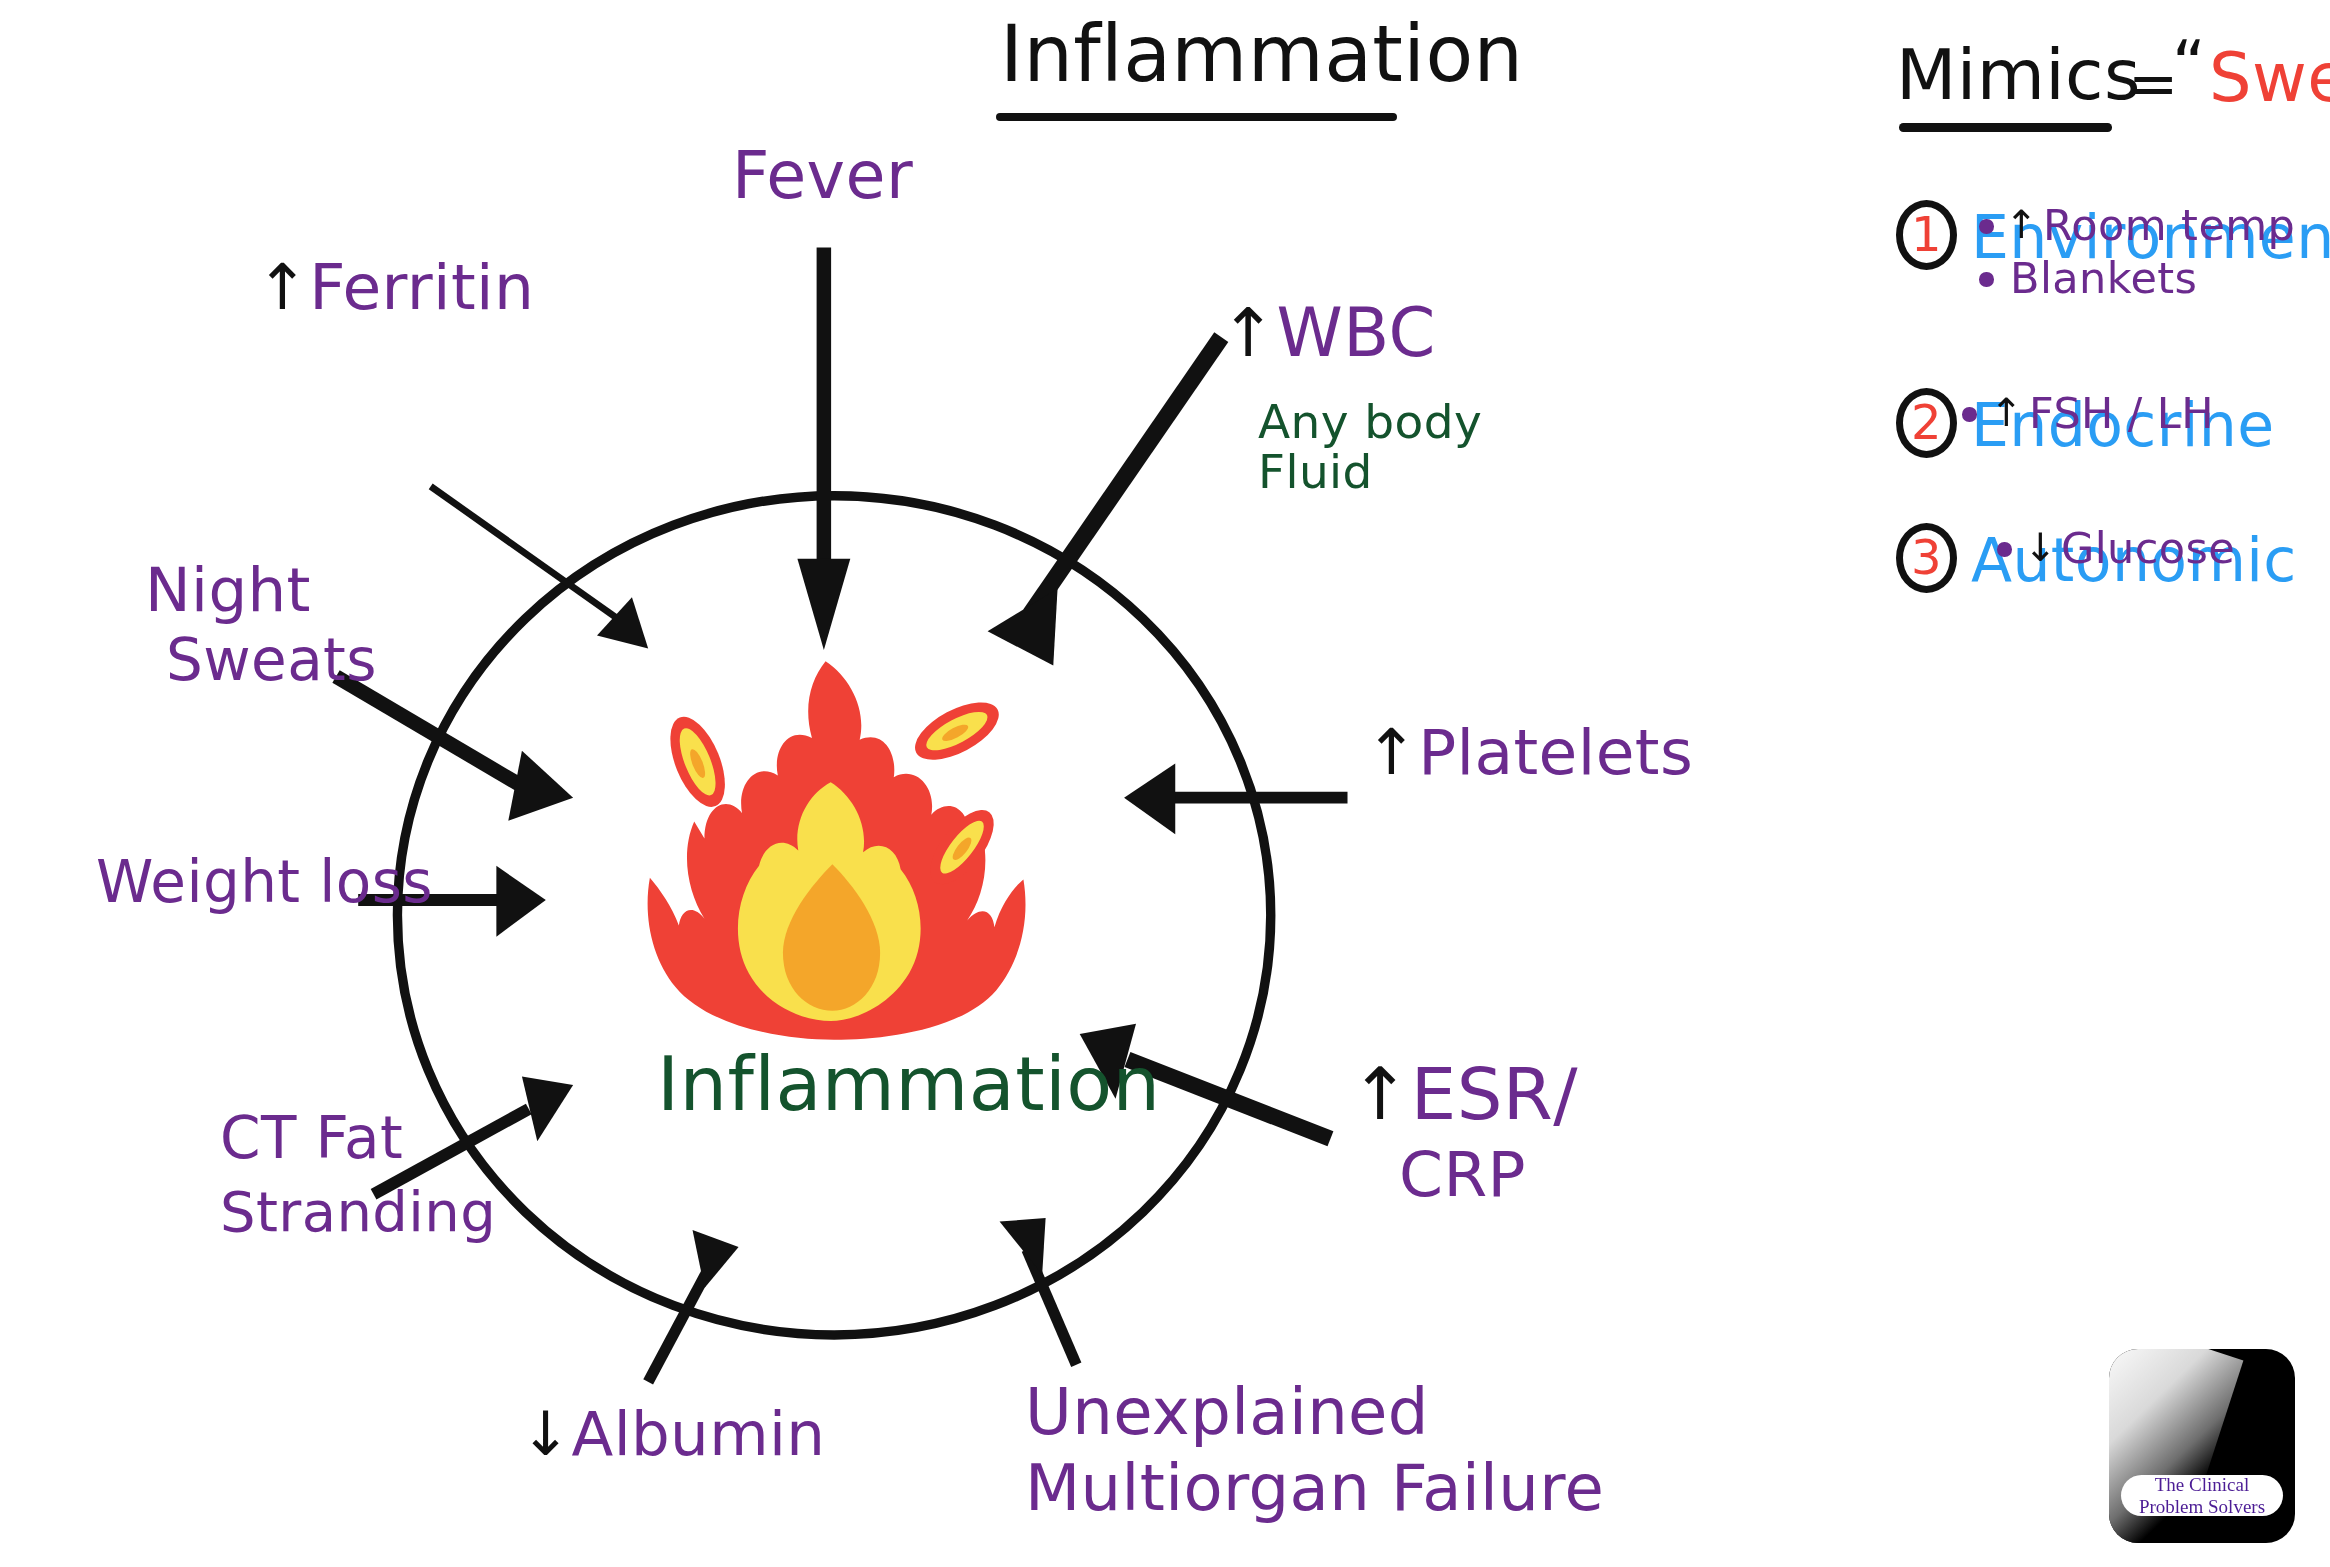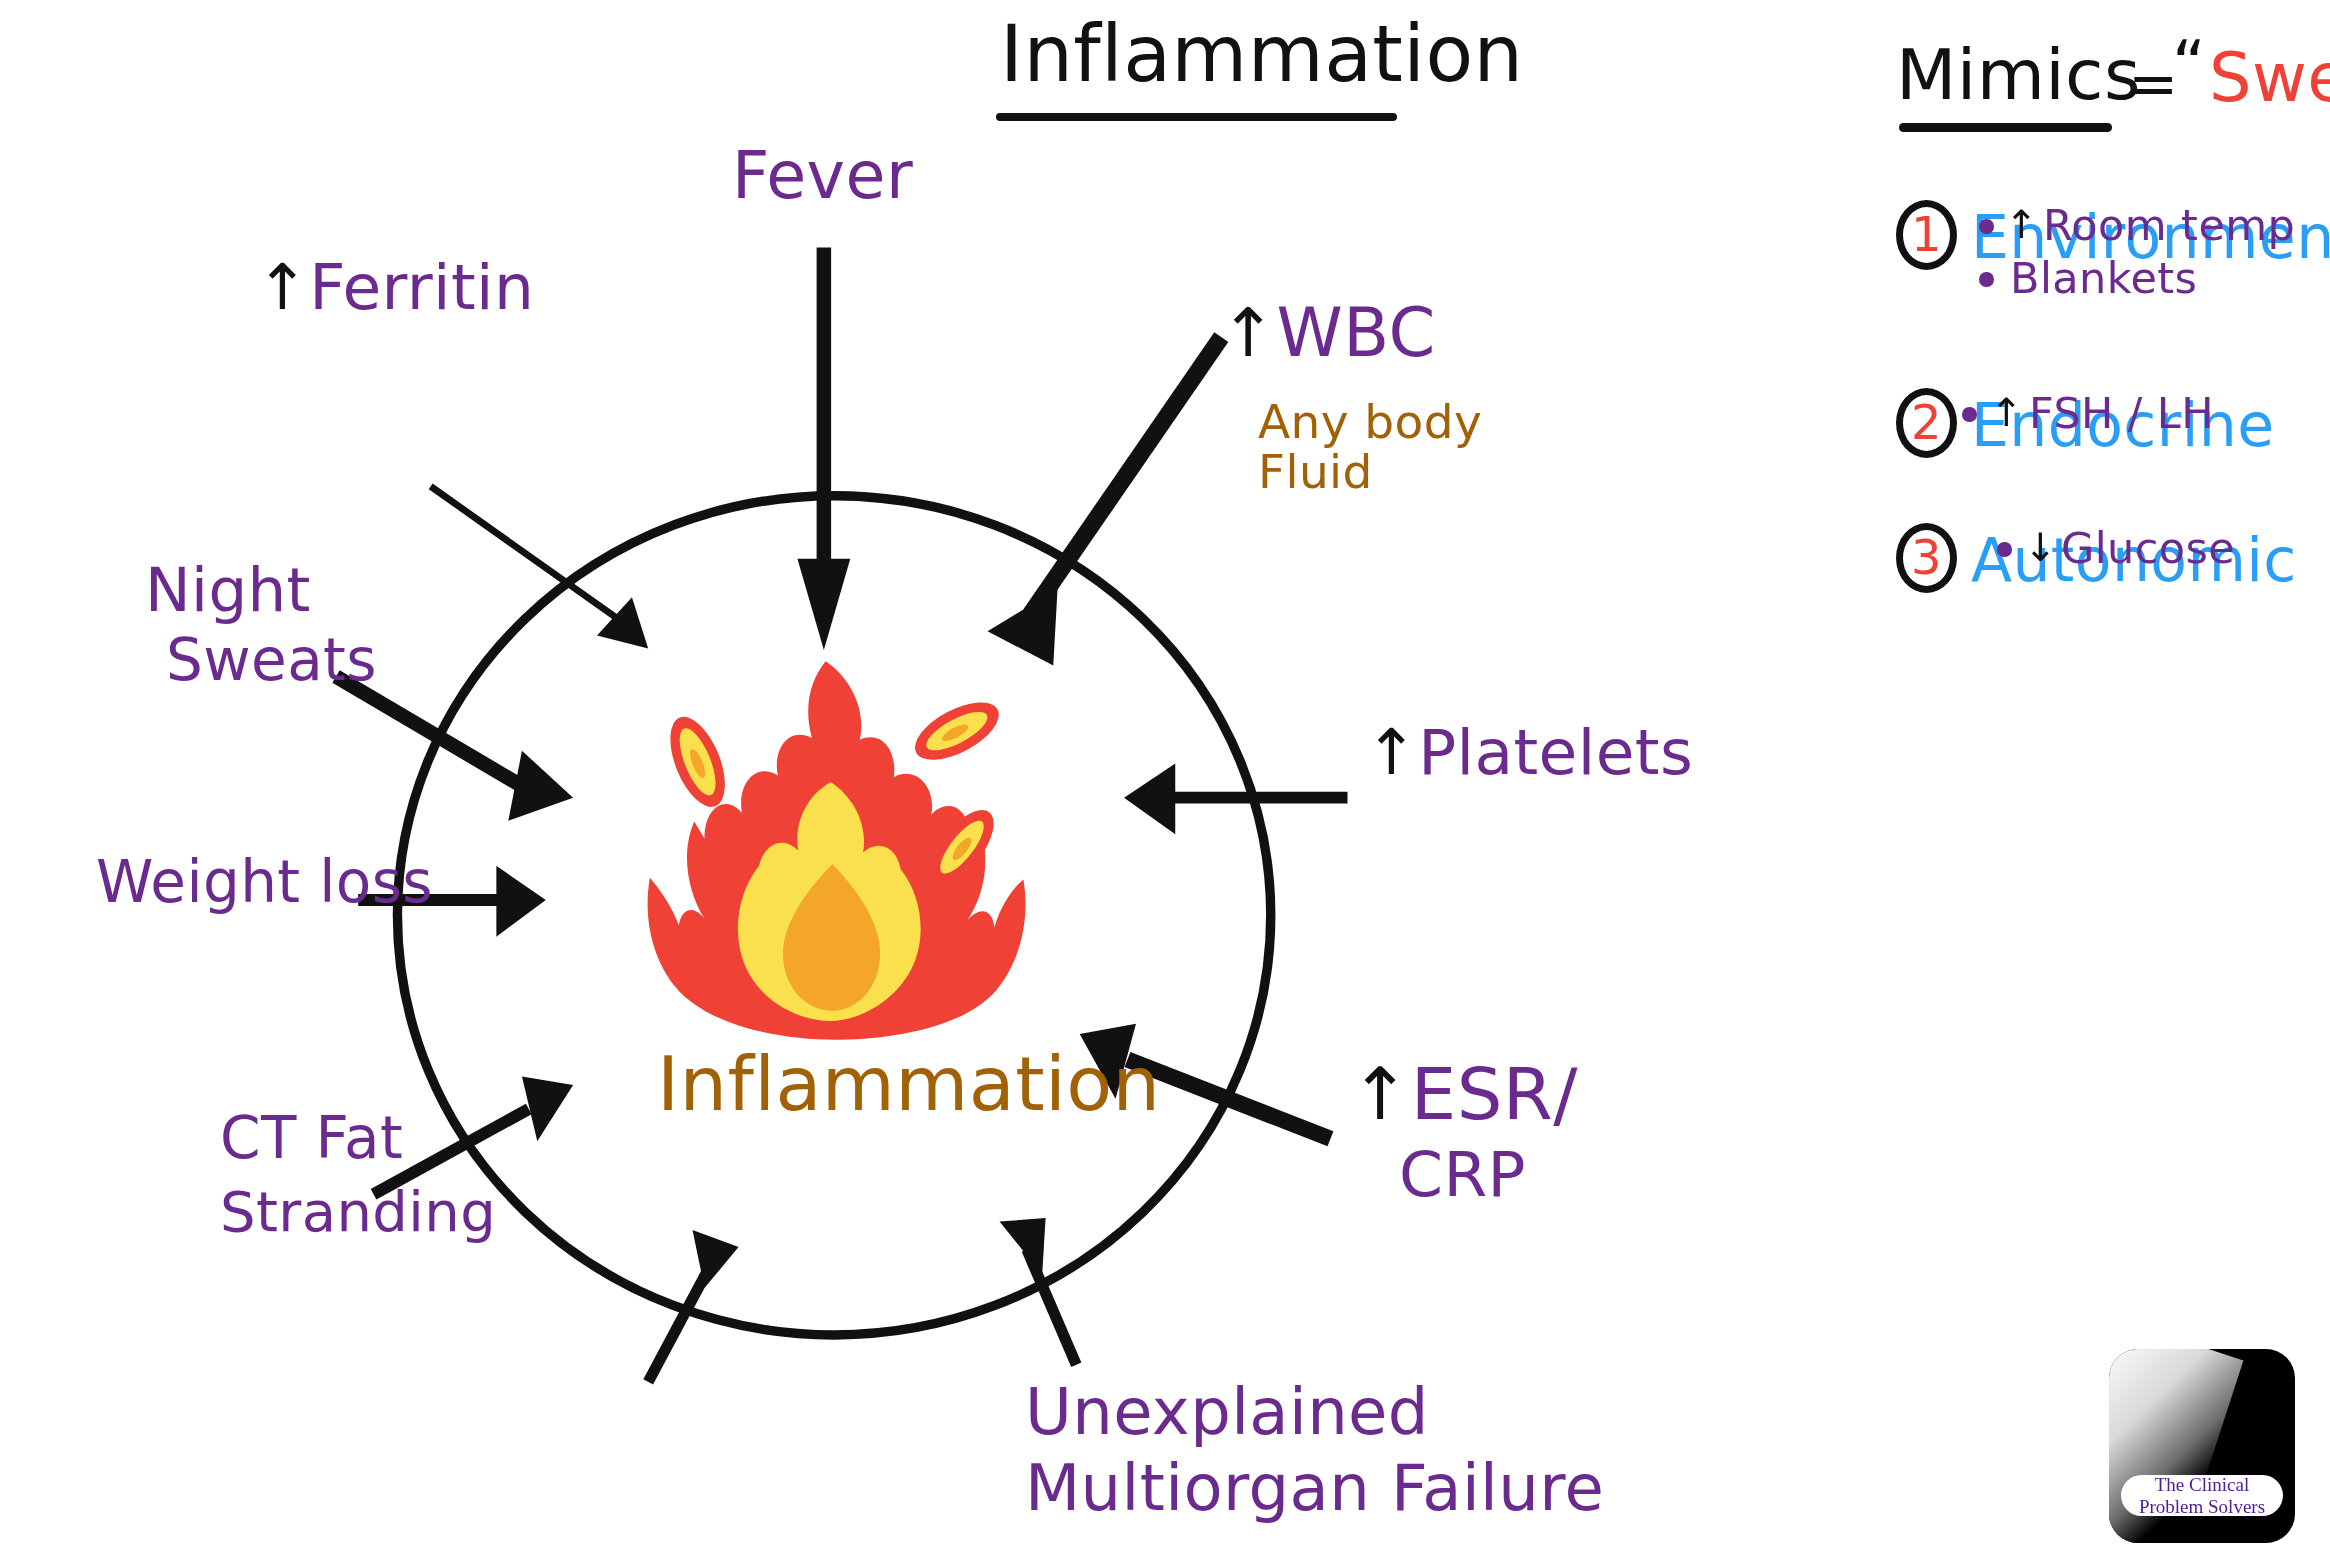--- a/index.html
+++ b/index.html
@@ -2,21 +2,21 @@
 <html style="font-size:13.6px"><head>
 <meta charset="utf-8">
 <style>
   html,body{margin:0;padding:0;background:#ffffff;}
   body{width:2330px;height:1568px;position:relative;overflow:hidden;
        font-family:"DejaVu Sans", sans-serif;}
   #stage{position:absolute;left:0;top:0;width:2330px;height:1336px;background:#fff;}
   svg.layer{position:absolute;left:0;top:0;width:2330px;height:1568px;overflow:visible;}
   .lbl{position:absolute;white-space:pre;line-height:1.0;font-weight:400;}
   .purple{color:#6b2b8e;}
-  .red{color:#a16207;}
+  .red{color:#14532d;}
   .black{color:#111111;}
   .hand{font-family:"DejaVu Sans", sans-serif;letter-spacing:0.4px;}
   .arrowglyph{font-family:"DejaVu Sans", sans-serif;color:#111;display:inline-block;}
   
   #title{left:1000px;top:15.4px;font-size:78px;color:#111;}
   #title-rule{position:absolute;left:996px;top:113px;width:401px;height:7.7px;background:#111;border-radius:4.3px;}
   
   #lb-fever{left:732px;top:143px;font-size:65px;}
   #lb-ferritin{left:256px;top:256px;font-size:63px;}
   #lb-wbc{left:1220px;top:300px;font-size:67px;}
@@ -203,20 +203,21 @@
   <div class="lbl hand purple" id="lb-weight">Weight loss</div>
 
   <div class="lbl hand purple" id="lb-platelets"><span class="arrowglyph">↑</span><span>Platelets</span></div>
 
   <div class="lbl hand purple" id="lb-ctfat">CT Fat</div>
   <div class="lbl hand purple" id="lb-ctfat2">Stranding</div>
 
   <div class="lbl hand purple" id="lb-esr"><span class="arrowglyph">↑</span><span>ESR/</span></div>
   <div class="lbl hand purple" id="lb-esr2">CRP</div>
 
+  <div class="lbl hand purple" id="lb-albumin"><span class="arrowglyph">↓</span><span>Albumin</span></div>
 
   <div class="lbl hand purple" id="lb-umf"><span>Unexplained</span><br><span>Multiorgan Failure</span></div>
 
   <div class="lbl hand red" id="lb-core">Inflammation</div>
 
   <div id="panel">
 
     <div id="mim-row">
       <div id="mim-word" class="hand">Mimics</div>
       <div id="mim-rule"></div>

